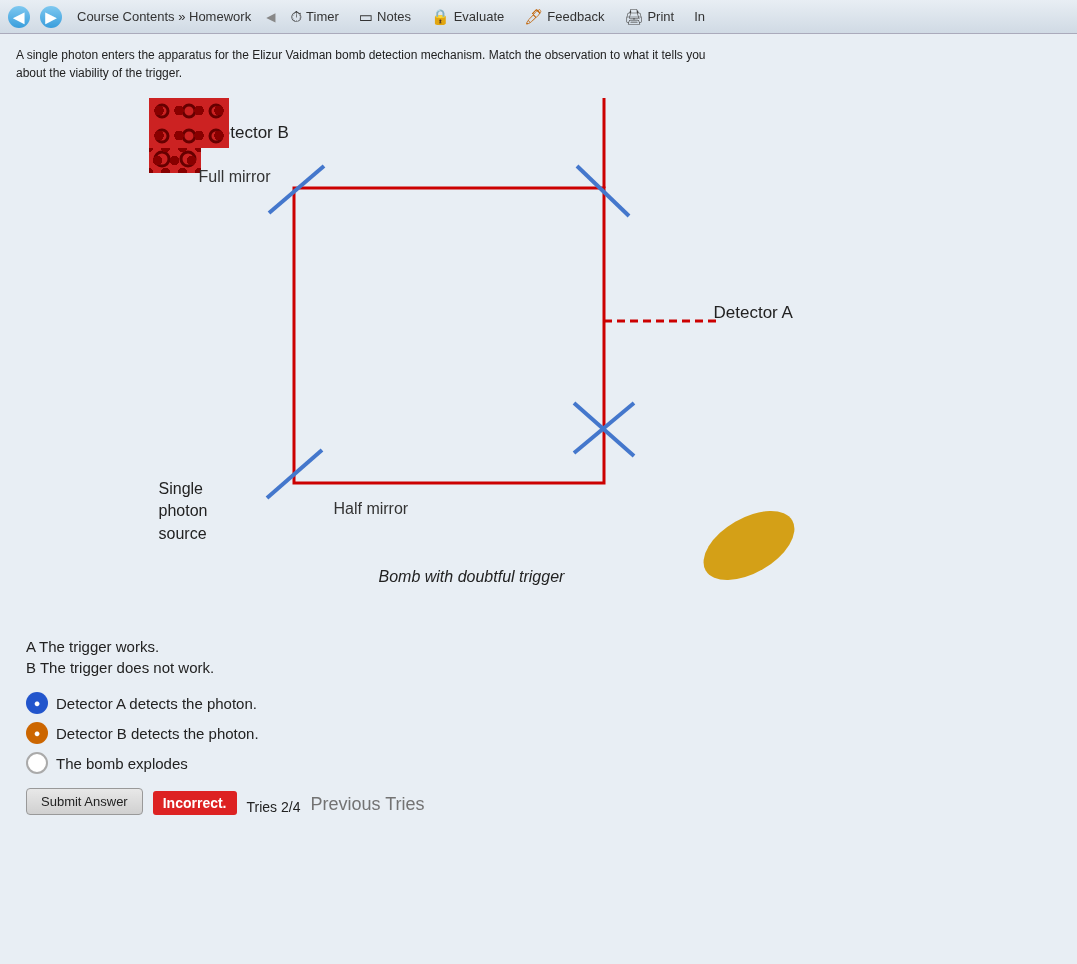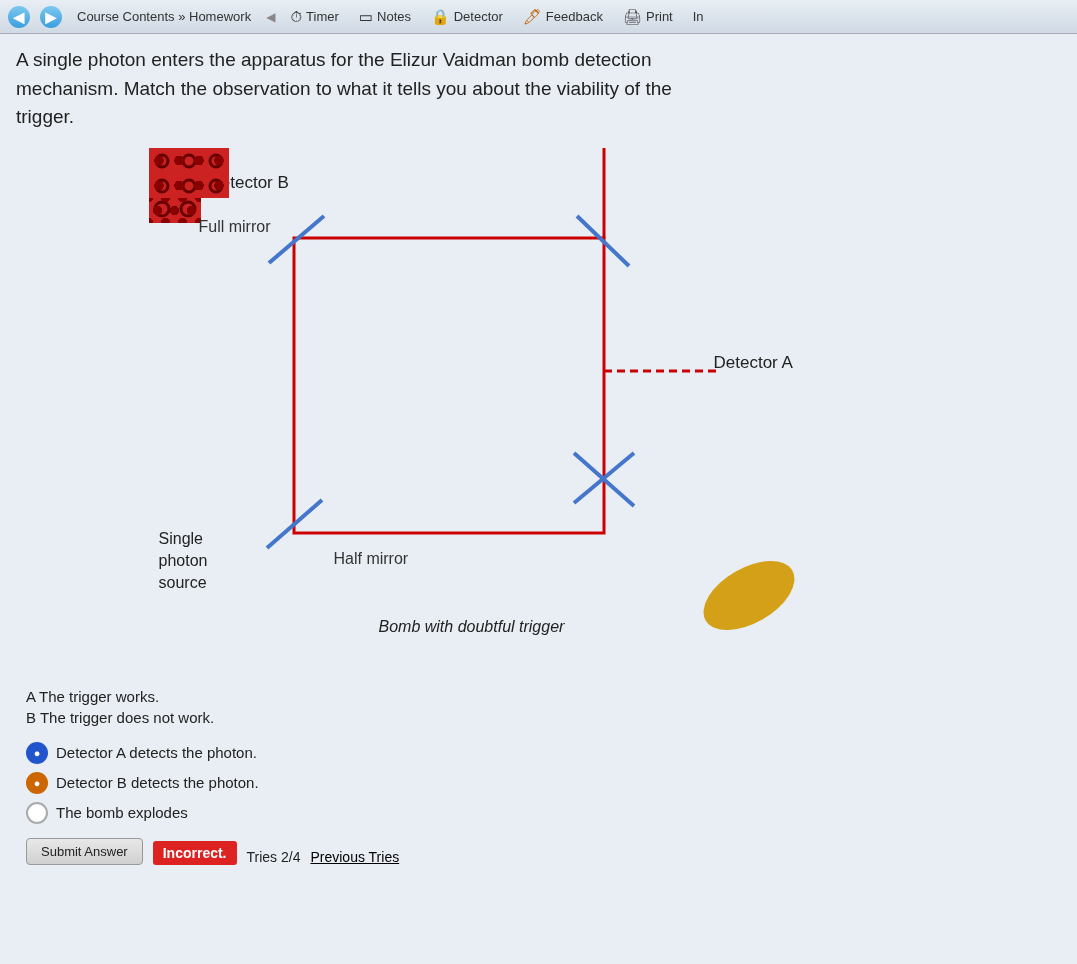--- a/index.html
+++ b/index.html
@@ -51,21 +51,21 @@
 
     
     .main-content {
       background: #e8eef4;
       padding: 12px 16px;
       min-height: 930px;
       position: relative;
     }
 
     .question-text {
-      font-size: 19px;
+      font-size: 12px;
       color: #222;
       line-height: 1.5;
       margin-bottom: 16px;
       max-width: 700px;
     }
 
     
     .diagram-area {
       position: relative;
       width: 780px;
@@ -237,23 +237,22 @@
       font-weight: bold;
       font-size: 14px;
       padding: 4px 10px;
       border-radius: 3px;
     }
     .tries-text {
       font-size: 14px;
       color: #222;
     }
     .prev-tries-link {
-      font-size: 14px;
-      color: #000000;
-      text-decoration: underline;
+      font-size: 18px;
+      color: #737373;
       cursor: pointer;
     }
 
     
     .diagram-svg {
       position: absolute;
       top: 0; left: 0;
       width: 780px;
       height: 520px;
       pointer-events: none;
@@ -272,21 +271,21 @@
   <div class="nav-btn">
     <span class="topbar-icon">⏱</span>
     <span>Timer</span>
   </div>
   <div class="nav-btn">
     <span class="topbar-icon notes-icon">▭</span>
     <span>Notes</span>
   </div>
   <div class="nav-btn">
     <span class="topbar-icon evaluate-icon">🔒</span>
-    <span>Detector</span>
+    <span>Evaluate</span>
   </div>
   <div class="nav-btn">
     <span class="topbar-icon feedback-icon">🖊</span>
     <span>Feedback</span>
   </div>
   <div class="nav-btn">
     <span class="topbar-icon print-icon">🖨</span>
     <span>Print</span>
   </div>
   <div class="nav-btn">

